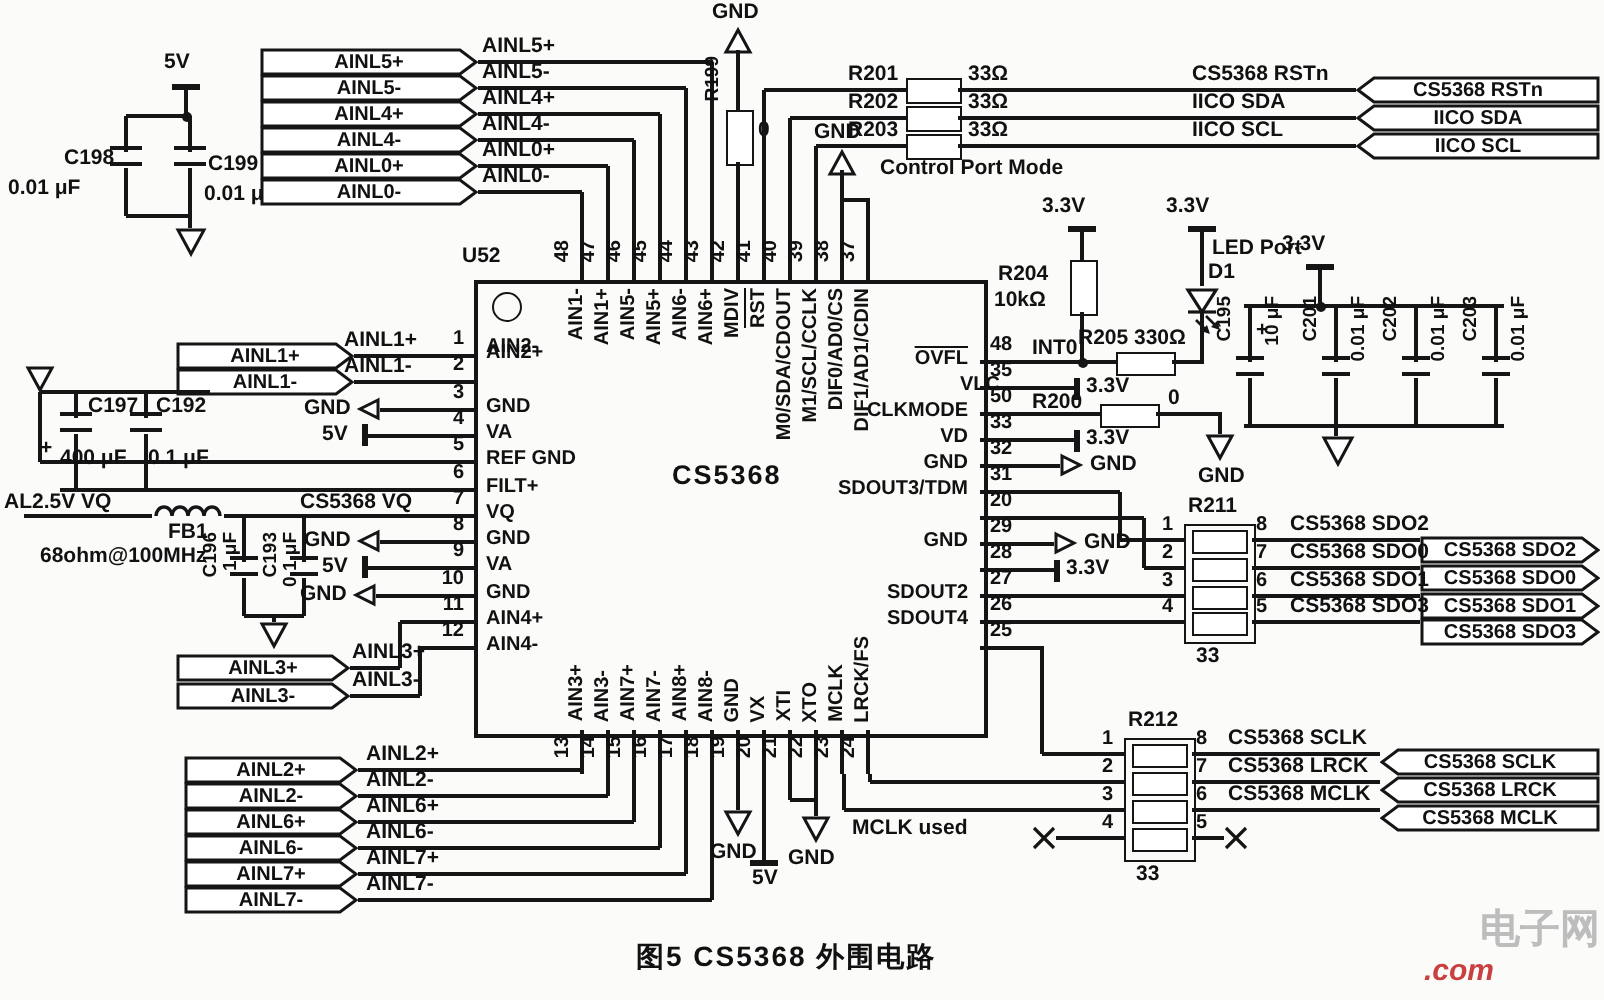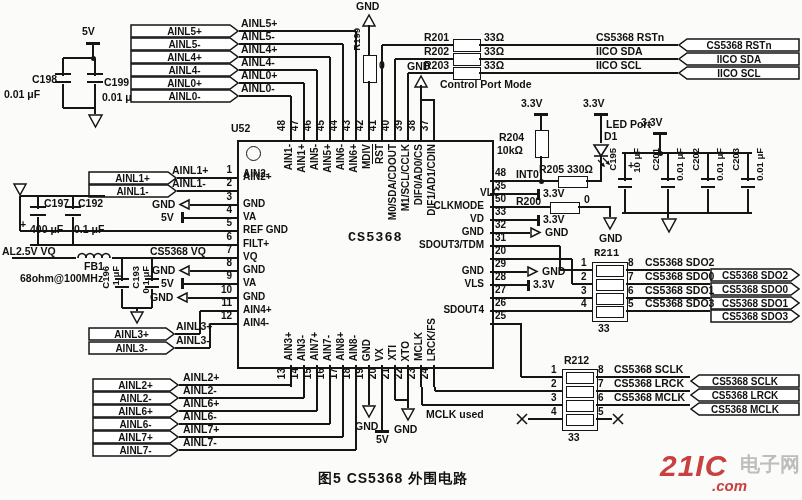--- a/index.html
+++ b/index.html
@@ -30,21 +30,20 @@
   .caption{position:absolute;font-size:14px;font-weight:bold;letter-spacing:1px}
   .wm-brand{position:absolute;font-size:30px;font-weight:bold;font-style:italic;color:#c94040;letter-spacing:1px}
   .wm-com{position:absolute;font-size:15px;font-weight:bold;font-style:italic;color:#c94040}
   .wm-cn{position:absolute;font-size:20px;font-weight:bold;color:#bdbdbd}
 </style>
 </head>
 <body>
 
 <div id="schematic">
   <div class="caption" style="left:318px;top:470px">图5  CS5368 外围电路</div>
-  <div class="wm-brand" style="left:660px;top:449px">21IC</div>
   <div class="wm-com" style="left:712px;top:477px">.com</div>
   <div class="wm-cn" style="left:740px;top:451px">电子网</div>
 <div class="lbl" style="left: 82px; top: 26px; position: absolute;">5V</div>
     <div class="blk" style="left: 86px; top: 42px; width: 14px; height: 3px; position: absolute;"></div>
     <div class="wire" style="left: 92px; top: 45px; width: 2px; height: 14px; position: absolute;"></div>
     <div class="wire" style="left: 63px; top: 57px; width: 32px; height: 2px; position: absolute;"></div>
     <div class="dot" style="left: 90.5px; top: 55.5px; position: absolute;"></div>
     <div class="wire" style="left: 62px; top: 58px; width: 2px; height: 18px; position: absolute;"></div>
     <div class="wire" style="left: 55px; top: 73px; width: 16px; height: 2px; position: absolute;"></div>
     <div class="wire" style="left: 55px; top: 81px; width: 16px; height: 2px; position: absolute;"></div>
@@ -96,21 +95,21 @@
     <div class="wire" style="left: 303px; top: 83px; width: 2px; height: 35px; position: absolute;"></div>
     <div class="flagbox" style="left: 130px; top: 89px; width: 109px; height: 14px; position: absolute;"><svg width="109" height="14">
         <polygon points="1,1 100,1 108,7 100,13 1,13" fill="#fff" stroke="#151515" stroke-width="1.5"></polygon>
       </svg><div class="ftext">AINL0-</div></div>
     <div class="lbl" style="left: 241px; top: 83px; position: absolute;">AINL0-</div>
     <div class="wire" style="left: 239px; top: 95px; width: 52px; height: 2px; position: absolute;"></div>
     <div class="wire" style="left: 290px; top: 96px; width: 2px; height: 22px; position: absolute;"></div>
     <div class="chip" style="left: 237px; top: 140px; width: 253px; height: 225px; position: absolute;"></div>
     <div class="circle" style="left: 246px; top: 146px; width: 13px; height: 13px; position: absolute;"></div>
     <div class="lbl" style="left: 231px; top: 123px; position: absolute;">U52</div>
-    <div class="lbl big" style="left: 348px; top: 231px; position: absolute; font-family: Liberation Mono, monospace;">CS5368</div>
+    <div class="lbl big" style="left: 336px; top: 231px; position: absolute;">CS5368</div>
     <div class="wire" style="left: 216px; top: 177px; width: 21px; height: 2px; position: absolute;"></div>
     <div class="lbl num numr" style="left: 192px; top: 165px; position: absolute;">1</div>
     <div class="lbl pname" style="left: 243px; top: 172px; position: absolute;">AIN2+</div>
     <div class="wire" style="left: 216px; top: 190px; width: 21px; height: 2px; position: absolute;"></div>
     <div class="lbl num numr" style="left: 192px; top: 178px; position: absolute;">2</div>
     <div class="lbl pname" style="left: 243px; top: 169px; position: absolute;">AIN2-</div>
     <div class="wire" style="left: 216px; top: 204px; width: 21px; height: 2px; position: absolute;"></div>
     <div class="lbl num numr" style="left: 192px; top: 192px; position: absolute;">3</div>
     <div class="lbl pname" style="left: 243px; top: 199px; position: absolute;">GND</div>
     <div class="wire" style="left: 216px; top: 217px; width: 21px; height: 2px; position: absolute;"></div>
@@ -135,20 +134,21 @@
     <div class="lbl num numr" style="left: 192px; top: 285px; position: absolute;">10</div>
     <div class="lbl pname" style="left: 243px; top: 292px; position: absolute;">GND</div>
     <div class="wire" style="left: 216px; top: 310px; width: 21px; height: 2px; position: absolute;"></div>
     <div class="lbl num numr" style="left: 192px; top: 298px; position: absolute;">11</div>
     <div class="lbl pname" style="left: 243px; top: 305px; position: absolute;">AIN4+</div>
     <div class="wire" style="left: 216px; top: 323px; width: 21px; height: 2px; position: absolute;"></div>
     <div class="lbl num numr" style="left: 192px; top: 311px; position: absolute;">12</div>
     <div class="lbl pname" style="left: 243px; top: 318px; position: absolute;">AIN4-</div>
     <div class="wire" style="left: 490px; top: 180px; width: 22px; height: 2px; position: absolute;"></div>
     <div class="lbl num" style="left: 495px; top: 168px; position: absolute;">48</div>
+    <div class="lbl pname pnr ovl" style="left: 316px; top: 175px; position: absolute;">OVFL</div>
     <div class="wire" style="left: 490px; top: 193px; width: 22px; height: 2px; position: absolute;"></div>
     <div class="lbl num" style="left: 495px; top: 181px; position: absolute;">35</div>
     <div class="lbl pname pnr" style="left: 332px; top: 188px; position: absolute;">VLC</div>
     <div class="wire" style="left: 490px; top: 206px; width: 22px; height: 2px; position: absolute;"></div>
     <div class="lbl num" style="left: 495px; top: 194px; position: absolute;">50</div>
     <div class="lbl pname pnr" style="left: 316px; top: 201px; position: absolute;">CLKMODE</div>
     <div class="wire" style="left: 490px; top: 219px; width: 22px; height: 2px; position: absolute;"></div>
     <div class="lbl num" style="left: 495px; top: 207px; position: absolute;">33</div>
     <div class="lbl pname pnr" style="left: 316px; top: 214px; position: absolute;">VD</div>
     <div class="wire" style="left: 490px; top: 232px; width: 22px; height: 2px; position: absolute;"></div>
@@ -157,23 +157,23 @@
     <div class="wire" style="left: 490px; top: 245px; width: 22px; height: 2px; position: absolute;"></div>
     <div class="lbl num" style="left: 495px; top: 233px; position: absolute;">31</div>
     <div class="lbl pname pnr" style="left: 316px; top: 240px; position: absolute;">SDOUT3/TDM</div>
     <div class="wire" style="left: 490px; top: 258px; width: 22px; height: 2px; position: absolute;"></div>
     <div class="lbl num" style="left: 495px; top: 246px; position: absolute;">20</div>
     <div class="wire" style="left: 490px; top: 271px; width: 22px; height: 2px; position: absolute;"></div>
     <div class="lbl num" style="left: 495px; top: 259px; position: absolute;">29</div>
     <div class="lbl pname pnr" style="left: 316px; top: 266px; position: absolute;">GND</div>
     <div class="wire" style="left: 490px; top: 284px; width: 22px; height: 2px; position: absolute;"></div>
     <div class="lbl num" style="left: 495px; top: 272px; position: absolute;">28</div>
-    <div class="lbl pname pnr" style="left: 316px; top: 279px; position: absolute;">VLS</div>
     <div class="wire" style="left: 490px; top: 297px; width: 22px; height: 2px; position: absolute;"></div>
     <div class="lbl num" style="left: 495px; top: 285px; position: absolute;">27</div>
+    <div class="lbl pname pnr" style="left: 316px; top: 292px; position: absolute;">SDOUT2</div>
     <div class="wire" style="left: 490px; top: 310px; width: 22px; height: 2px; position: absolute;"></div>
     <div class="lbl num" style="left: 495px; top: 298px; position: absolute;">26</div>
     <div class="lbl pname pnr" style="left: 316px; top: 305px; position: absolute;">SDOUT4</div>
     <div class="wire" style="left: 490px; top: 323px; width: 22px; height: 2px; position: absolute;"></div>
     <div class="lbl num" style="left: 495px; top: 311px; position: absolute;">25</div>
     <div class="wire" style="left: 290px; top: 118px; width: 2px; height: 22px; position: absolute;"></div>
     <div class="lbl vlbl num2" style="left: 277px; top: 120px; position: absolute;">48</div>
     <div class="lbl vlbl pname" style="left: 284px; top: 144px; position: absolute;">AIN1-</div>
     <div class="wire" style="left: 303px; top: 118px; width: 2px; height: 22px; position: absolute;"></div>
     <div class="lbl vlbl num2" style="left: 290px; top: 120px; position: absolute;">47</div>
@@ -502,21 +502,21 @@
         <polygon points="1,1 10,5.5 1,10" fill="#fff" stroke="#151515" stroke-width="1.5"></polygon>
       </svg>
     </div>
     <div class="lbl" style="left: 542px; top: 266px; position: absolute;">GND</div>
     <div class="wire" style="left: 512px; top: 284px; width: 15px; height: 2px; position: absolute;"></div>
     <div class="blk" style="left: 527px; top: 280px; width: 3px; height: 11px; position: absolute;"></div>
     <div class="lbl" style="left: 533px; top: 279px; position: absolute;">3.3V</div>
     <div class="wire" style="left: 512px; top: 297px; width: 80px; height: 2px; position: absolute;"></div>
     <div class="wire" style="left: 512px; top: 310px; width: 80px; height: 2px; position: absolute;"></div>
     <div class="pack" style="left: 592px; top: 262px; width: 34px; height: 58px; position: absolute;"></div>
-    <div class="lbl" style="left: 594px; top: 248px; position: absolute; font-family: Liberation Mono, monospace;">R211</div>
+    <div class="lbl" style="left: 594px; top: 248px; position: absolute;">R211</div>
     <div class="lbl" style="left: 598px; top: 323px; position: absolute;">33</div>
     <div class="res" style="left: 596px; top: 265px; width: 26px; height: 10px; position: absolute;"></div>
     <div class="lbl num2" style="left: 581px; top: 258px; position: absolute;">1</div>
     <div class="lbl num2" style="left: 628px; top: 258px; position: absolute;">8</div>
     <div class="res" style="left: 596px; top: 279px; width: 26px; height: 10px; position: absolute;"></div>
     <div class="lbl num2" style="left: 581px; top: 272px; position: absolute;">2</div>
     <div class="lbl num2" style="left: 628px; top: 272px; position: absolute;">7</div>
     <div class="res" style="left: 596px; top: 293px; width: 26px; height: 10px; position: absolute;"></div>
     <div class="lbl num2" style="left: 581px; top: 286px; position: absolute;">3</div>
     <div class="lbl num2" style="left: 628px; top: 286px; position: absolute;">6</div>

